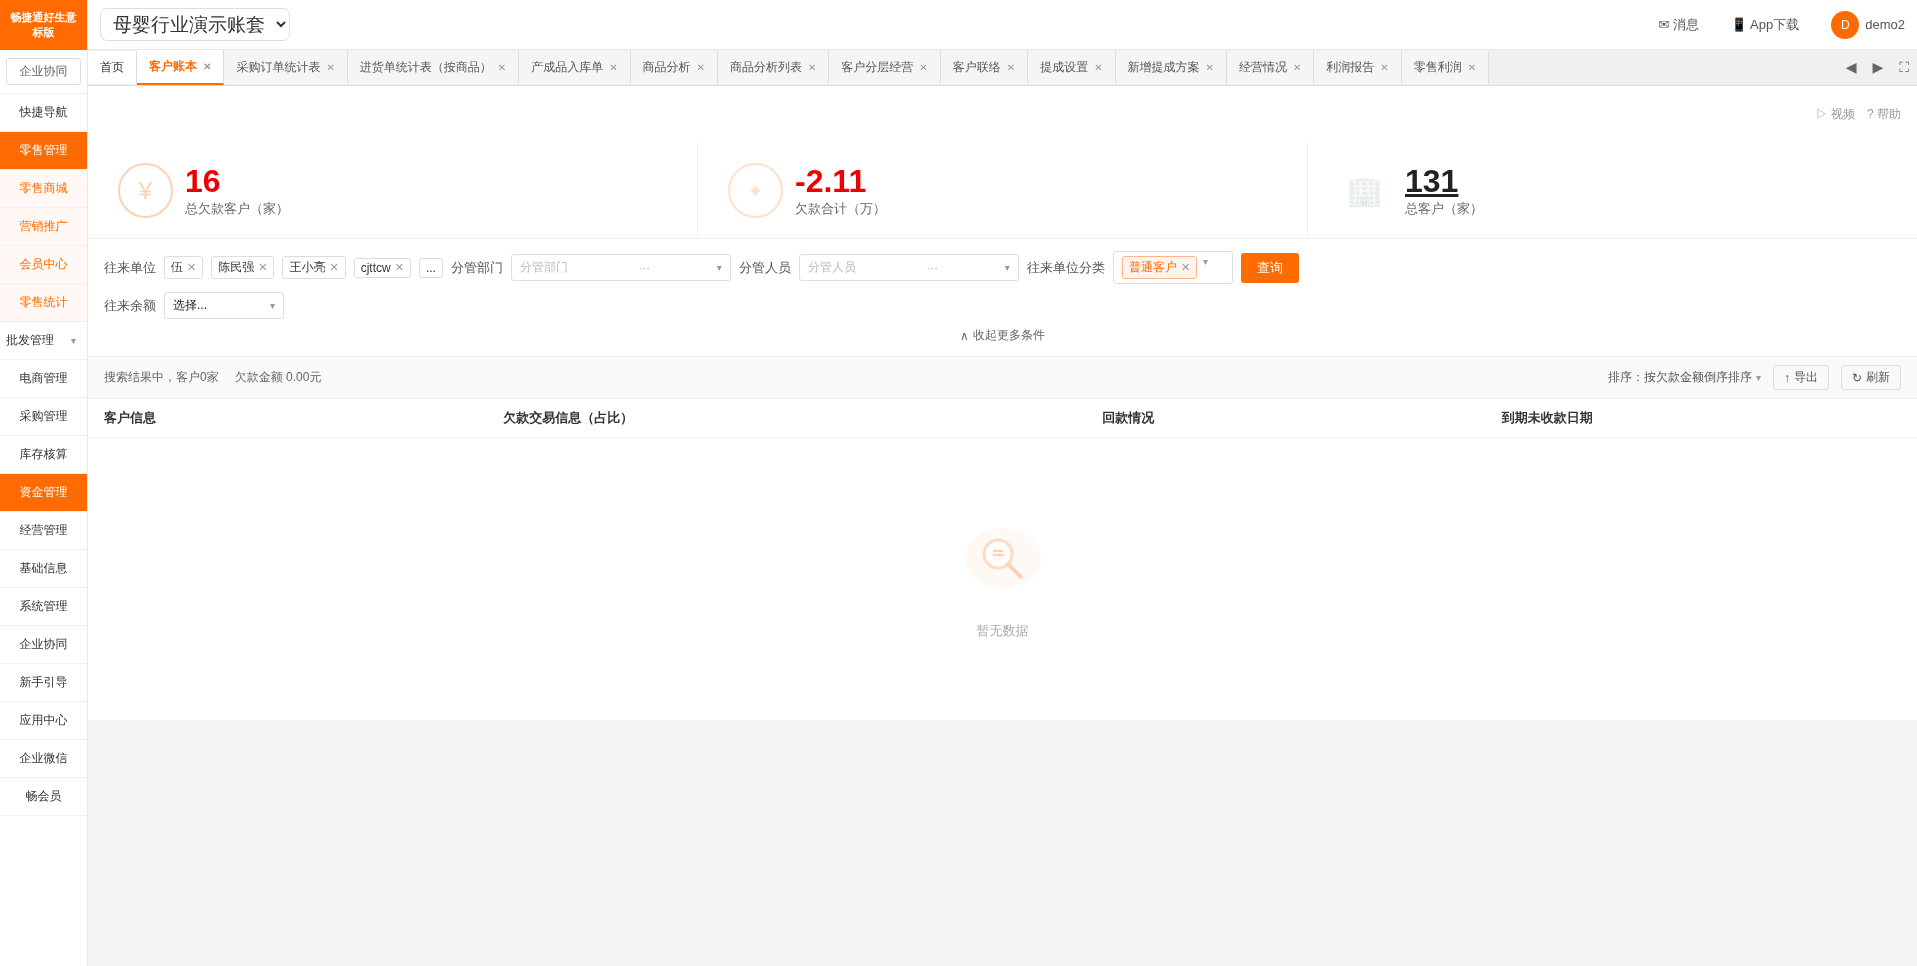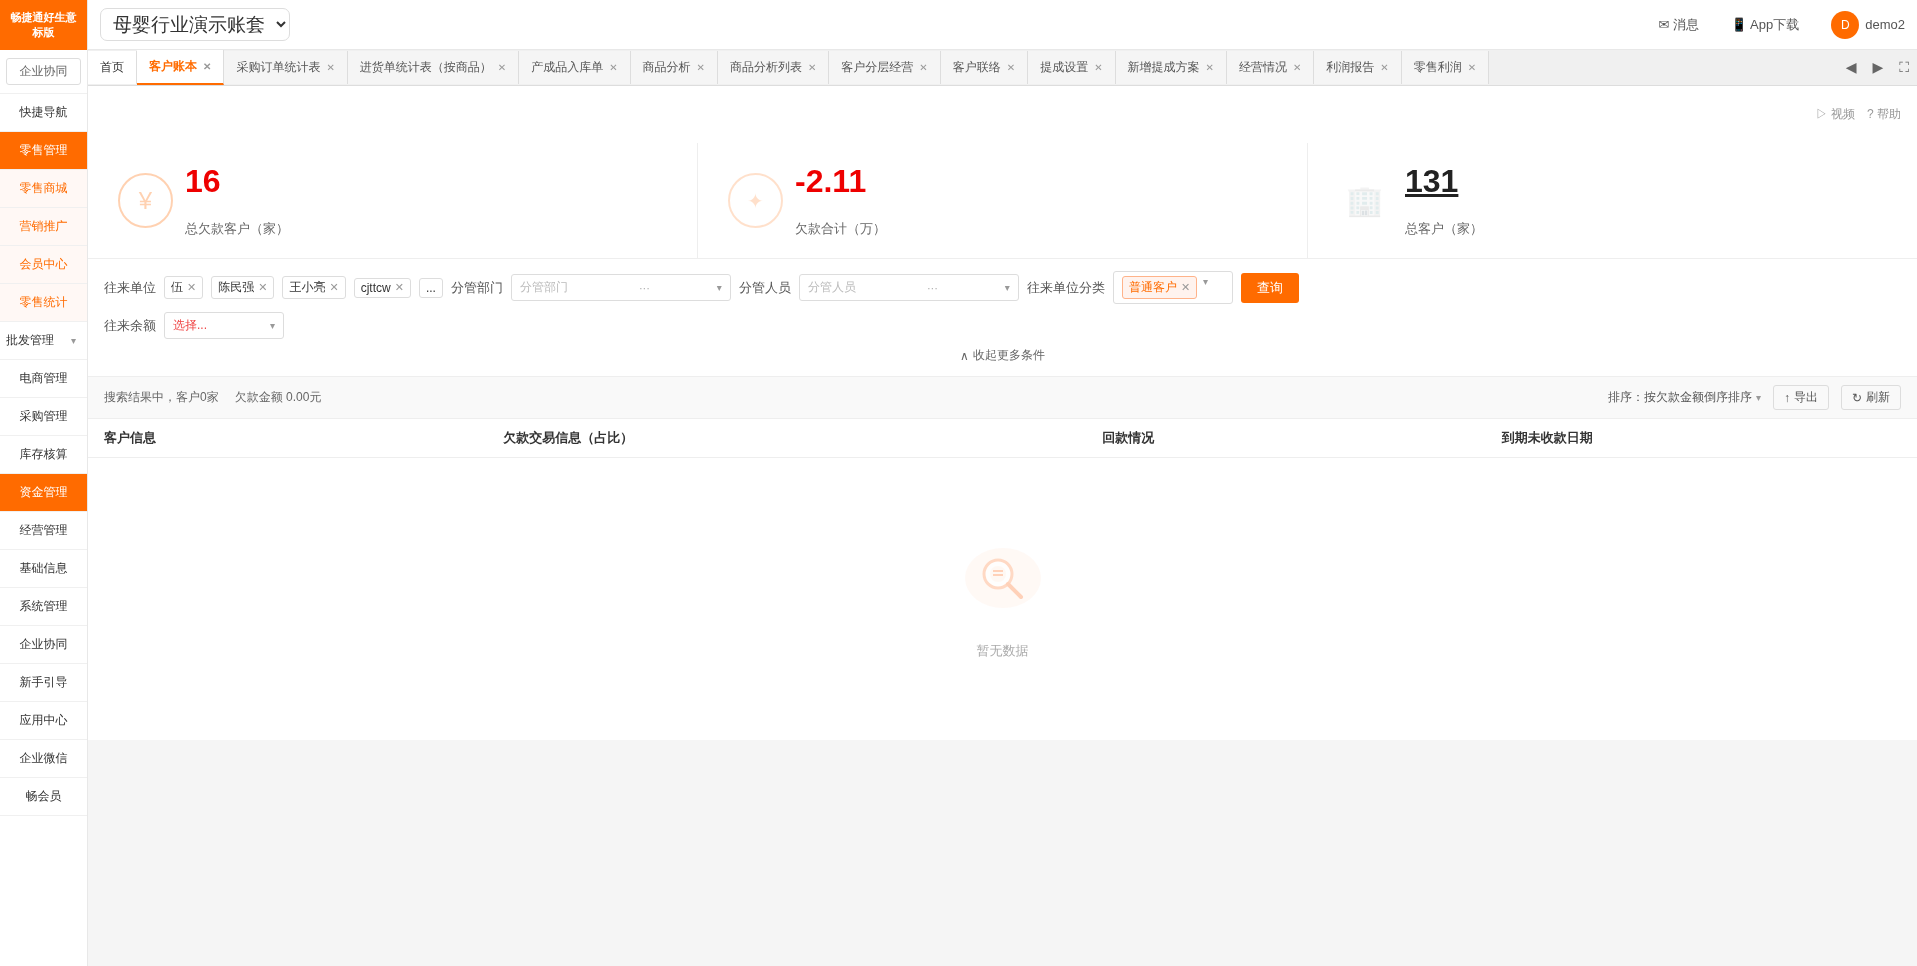--- a/index.html
+++ b/index.html
@@ -38,21 +38,21 @@
     
     .content { flex: 1; overflow-y: auto; background: #f5f5f5; }
     .content-inner { background: #fff; }
 
     
     .summary-cards { display: flex; background: #fff; border-bottom: 1px solid #eee; }
     .summary-card { flex: 1; padding: 20px 30px; display: flex; flex-direction: column; gap: 6px; border-right: 1px solid #eee; position: relative; }
     .summary-card:last-child { border-right: none; }
     .summary-card .card-value { font-size: 32px; font-weight: bold; color: #222; }
     .summary-card .card-value.red { color: #e00; }
-    .summary-card .card-label { font-size: 13px; color: #666; margin-top: 20px; }
+    .summary-card .card-label { font-size: 13px; color: #666; }
 
     
     .filter-area { background: #fff; padding: 12px 16px; border-bottom: 1px solid #eee; }
     .filter-row { display: flex; align-items: center; gap: 8px; margin-bottom: 8px; flex-wrap: wrap; }
     .filter-label { color: #555; font-size: 13px; white-space: nowrap; }
     .filter-tag { background: #fff; border: 1px solid #ddd; border-radius: 3px; padding: 2px 6px; font-size: 12px; color: #333; display: inline-flex; align-items: center; gap: 4px; }
     .filter-tag .remove { color: #999; cursor: pointer; font-size: 11px; }
     .filter-select { border: 1px solid #ddd; border-radius: 3px; padding: 4px 8px; min-width: 160px; color: #999; font-size: 13px; display: flex; align-items: center; justify-content: space-between; cursor: pointer; }
     .filter-select-wide { min-width: 220px; }
     .filter-classify-select { border: 1px solid #ddd; border-radius: 3px; padding: 4px 8px; min-width: 120px; color: #333; font-size: 13px; display: flex; align-items: flex-start; cursor: pointer; }
@@ -335,21 +335,21 @@
             </span>
             <span class="chevron" style="margin-left:6px;">▾</span>
           </div>
 
           <button class="btn-query">查询</button>
         </div>
 
         <div class="filter-row">
           <span class="filter-label">往来余额</span>
           <div class="filter-select" style="min-width:120px;">
-            <span style="color:#ef4444;font-size:12px;">选择...</span>
+            <span style="color:#0f172a;font-size:12px;">选择...</span>
             <span class="chevron" style="margin-left:8px;">▾</span>
           </div>
         </div>
 
         <div class="collapse-btn">
           <span>∧</span>
           <span>收起更多条件</span>
         </div>
       </div>
 

